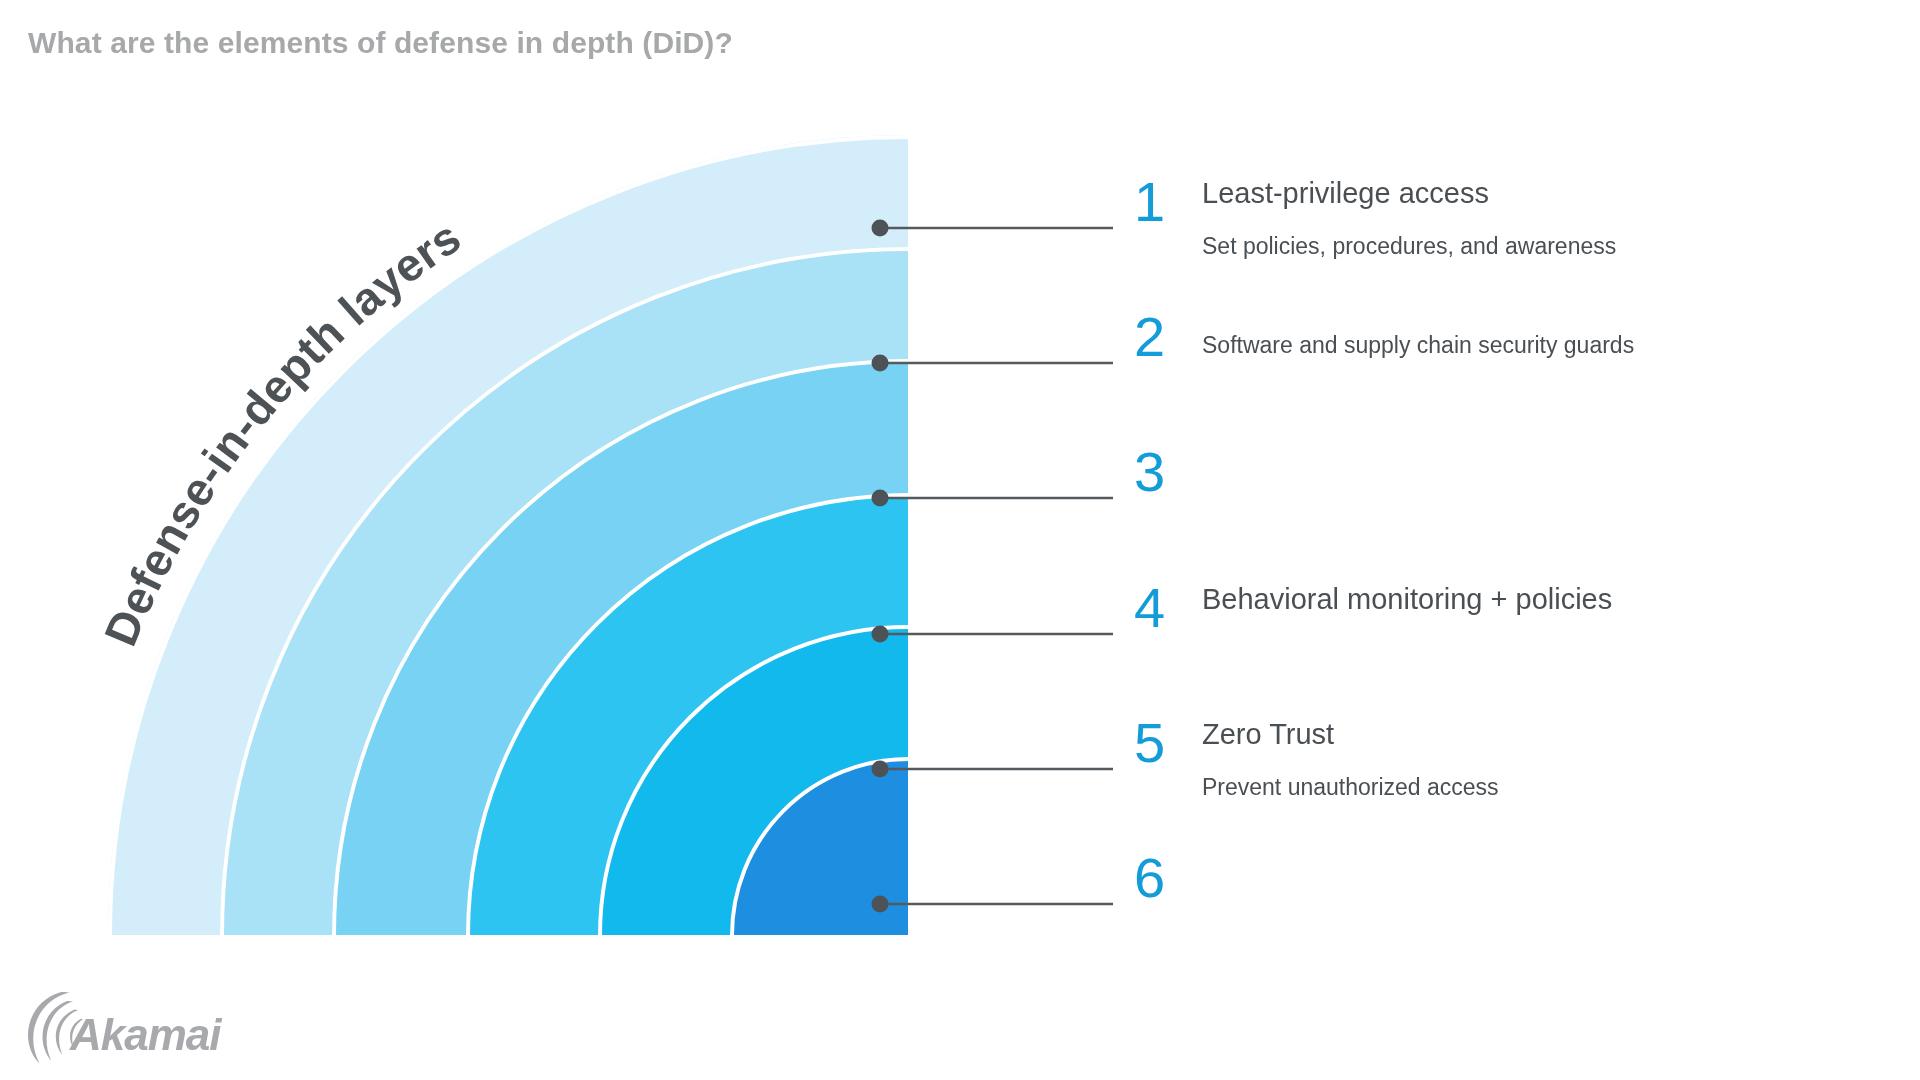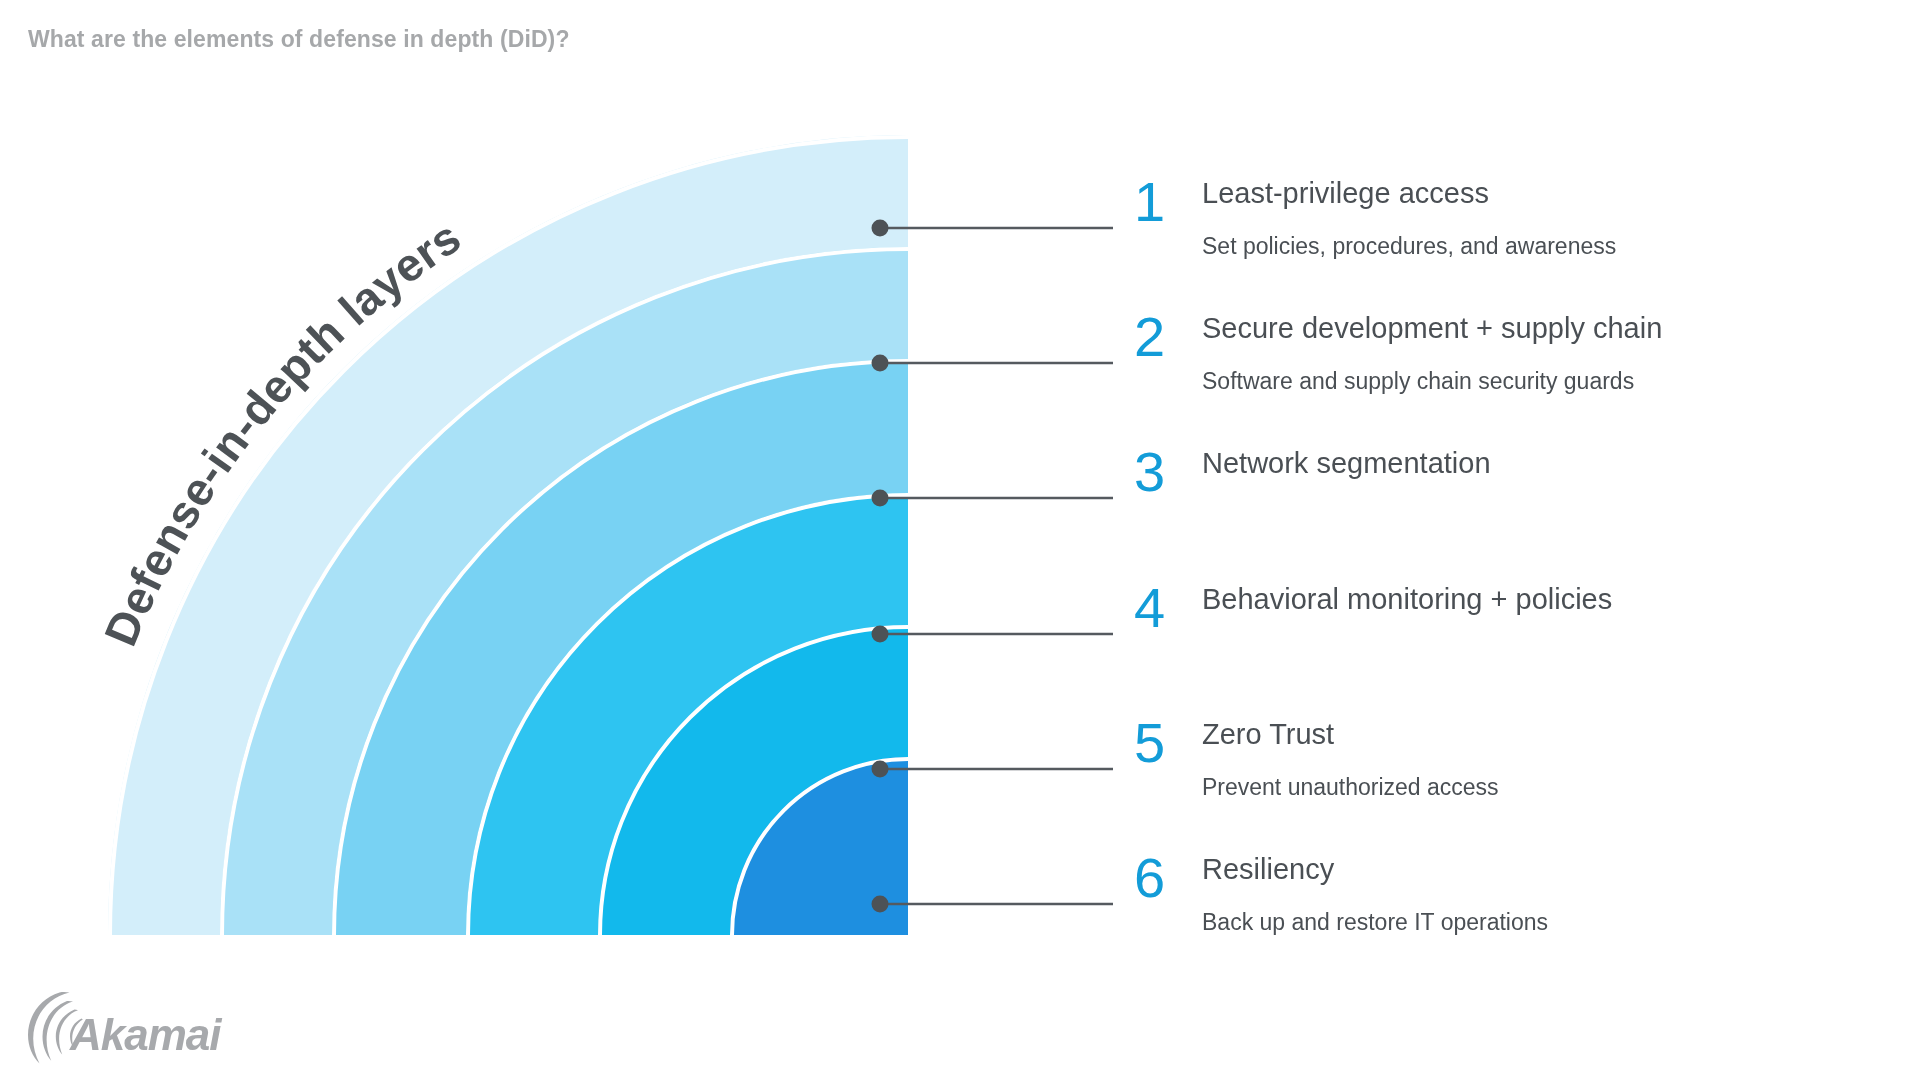--- a/index.html
+++ b/index.html
@@ -10,21 +10,21 @@
     position:relative;
     overflow:hidden;
     -webkit-font-smoothing:antialiased;
   }
 
   
   #page-title {
     position:absolute;
     left:28px;
     top:26px;
-    font-size:23px;
+    font-size:30px;
     font-weight:700;
     color:#a6a8aa;
     letter-spacing:.1px;
     white-space:nowrap;
   }
 
   
   #diagram {
     position:absolute;
     left:0; top:0;
@@ -185,53 +185,47 @@
     <div class="layer-num">1</div>
     <div class="layer-text">
       <div class="layer-title">Least-privilege access</div>
       <div class="layer-desc">Set policies, procedures, and awareness</div>
     </div>
   </div>
 
   <div class="layer-row" style="top:135px;">
     <div class="layer-num">2</div>
     <div class="layer-text">
-      <div class="layer-title">Secure development + supply chain</div>
       <div class="layer-desc">Software and supply chain security guards</div>
     </div>
   </div>
 
   <div class="layer-row" style="top:270px;">
     <div class="layer-num">3</div>
     <div class="layer-text">
-      <div class="layer-title">Network segmentation</div>
     </div>
   </div>
 
   <div class="layer-row" style="top:406px;">
     <div class="layer-num">4</div>
     <div class="layer-text">
       <div class="layer-title">Behavioral monitoring + policies</div>
     </div>
   </div>
 
   <div class="layer-row" style="top:541px;">
     <div class="layer-num">5</div>
     <div class="layer-text">
       <div class="layer-title">Zero Trust</div>
       <div class="layer-desc">Prevent unauthorized access</div>
     </div>
   </div>
 
   <div class="layer-row" style="top:676px;">
     <div class="layer-num">6</div>
-    <div class="layer-text">
-      <div class="layer-title">Resiliency</div>
-      <div class="layer-desc">Back up and restore IT operations</div>
-    </div>
   </div>
 
 </div>
 
 <svg id="akamai-logo" viewBox="0 0 210 80" xmlns="http://www.w3.org/2000/svg">
   <g fill="#a7a9ac">
     <path d="M33.5 4.5 C14.5 10.5 2 27.5 2 47 C2 58.5 6.5 68.5 13.5 75.5 C9.5 68 7.2 59.6 7.2 50.6 C7.2 27.5 22.8 9.2 43.5 4.6 C40.2 4.0 36.7 3.9 33.5 4.5 Z"></path>
     <path d="M41 13 C26 19 16.5 32.5 16.5 48.5 C16.5 58 19.8 66.5 25.2 72.8 C22.2 66.3 20.6 59.2 20.6 51.7 C20.6 33.2 31.8 18 47 13.6 C45 13.0 43 12.8 41 13 Z"></path>
     <path d="M48.5 21.5 C37 26.5 29.8 36.5 29.8 48.5 C29.8 55.5 32.2 61.8 36.2 66.5 C34.2 61.8 33.1 56.5 33.1 51 C33.1 37.5 40.8 26.2 52 22.3 C50.8 21.8 49.6 21.5 48.5 21.5 Z"></path>
     <path d="M55.5 30.5 C48.5 34 44 40.5 44 48.2 C44 52.7 45.4 56.8 47.8 60 C46.8 57 46.2 53.8 46.2 50.5 C46.2 42.3 50.3 35.3 56.8 31.5 C56.4 31.1 56 30.8 55.5 30.5 Z"></path>

